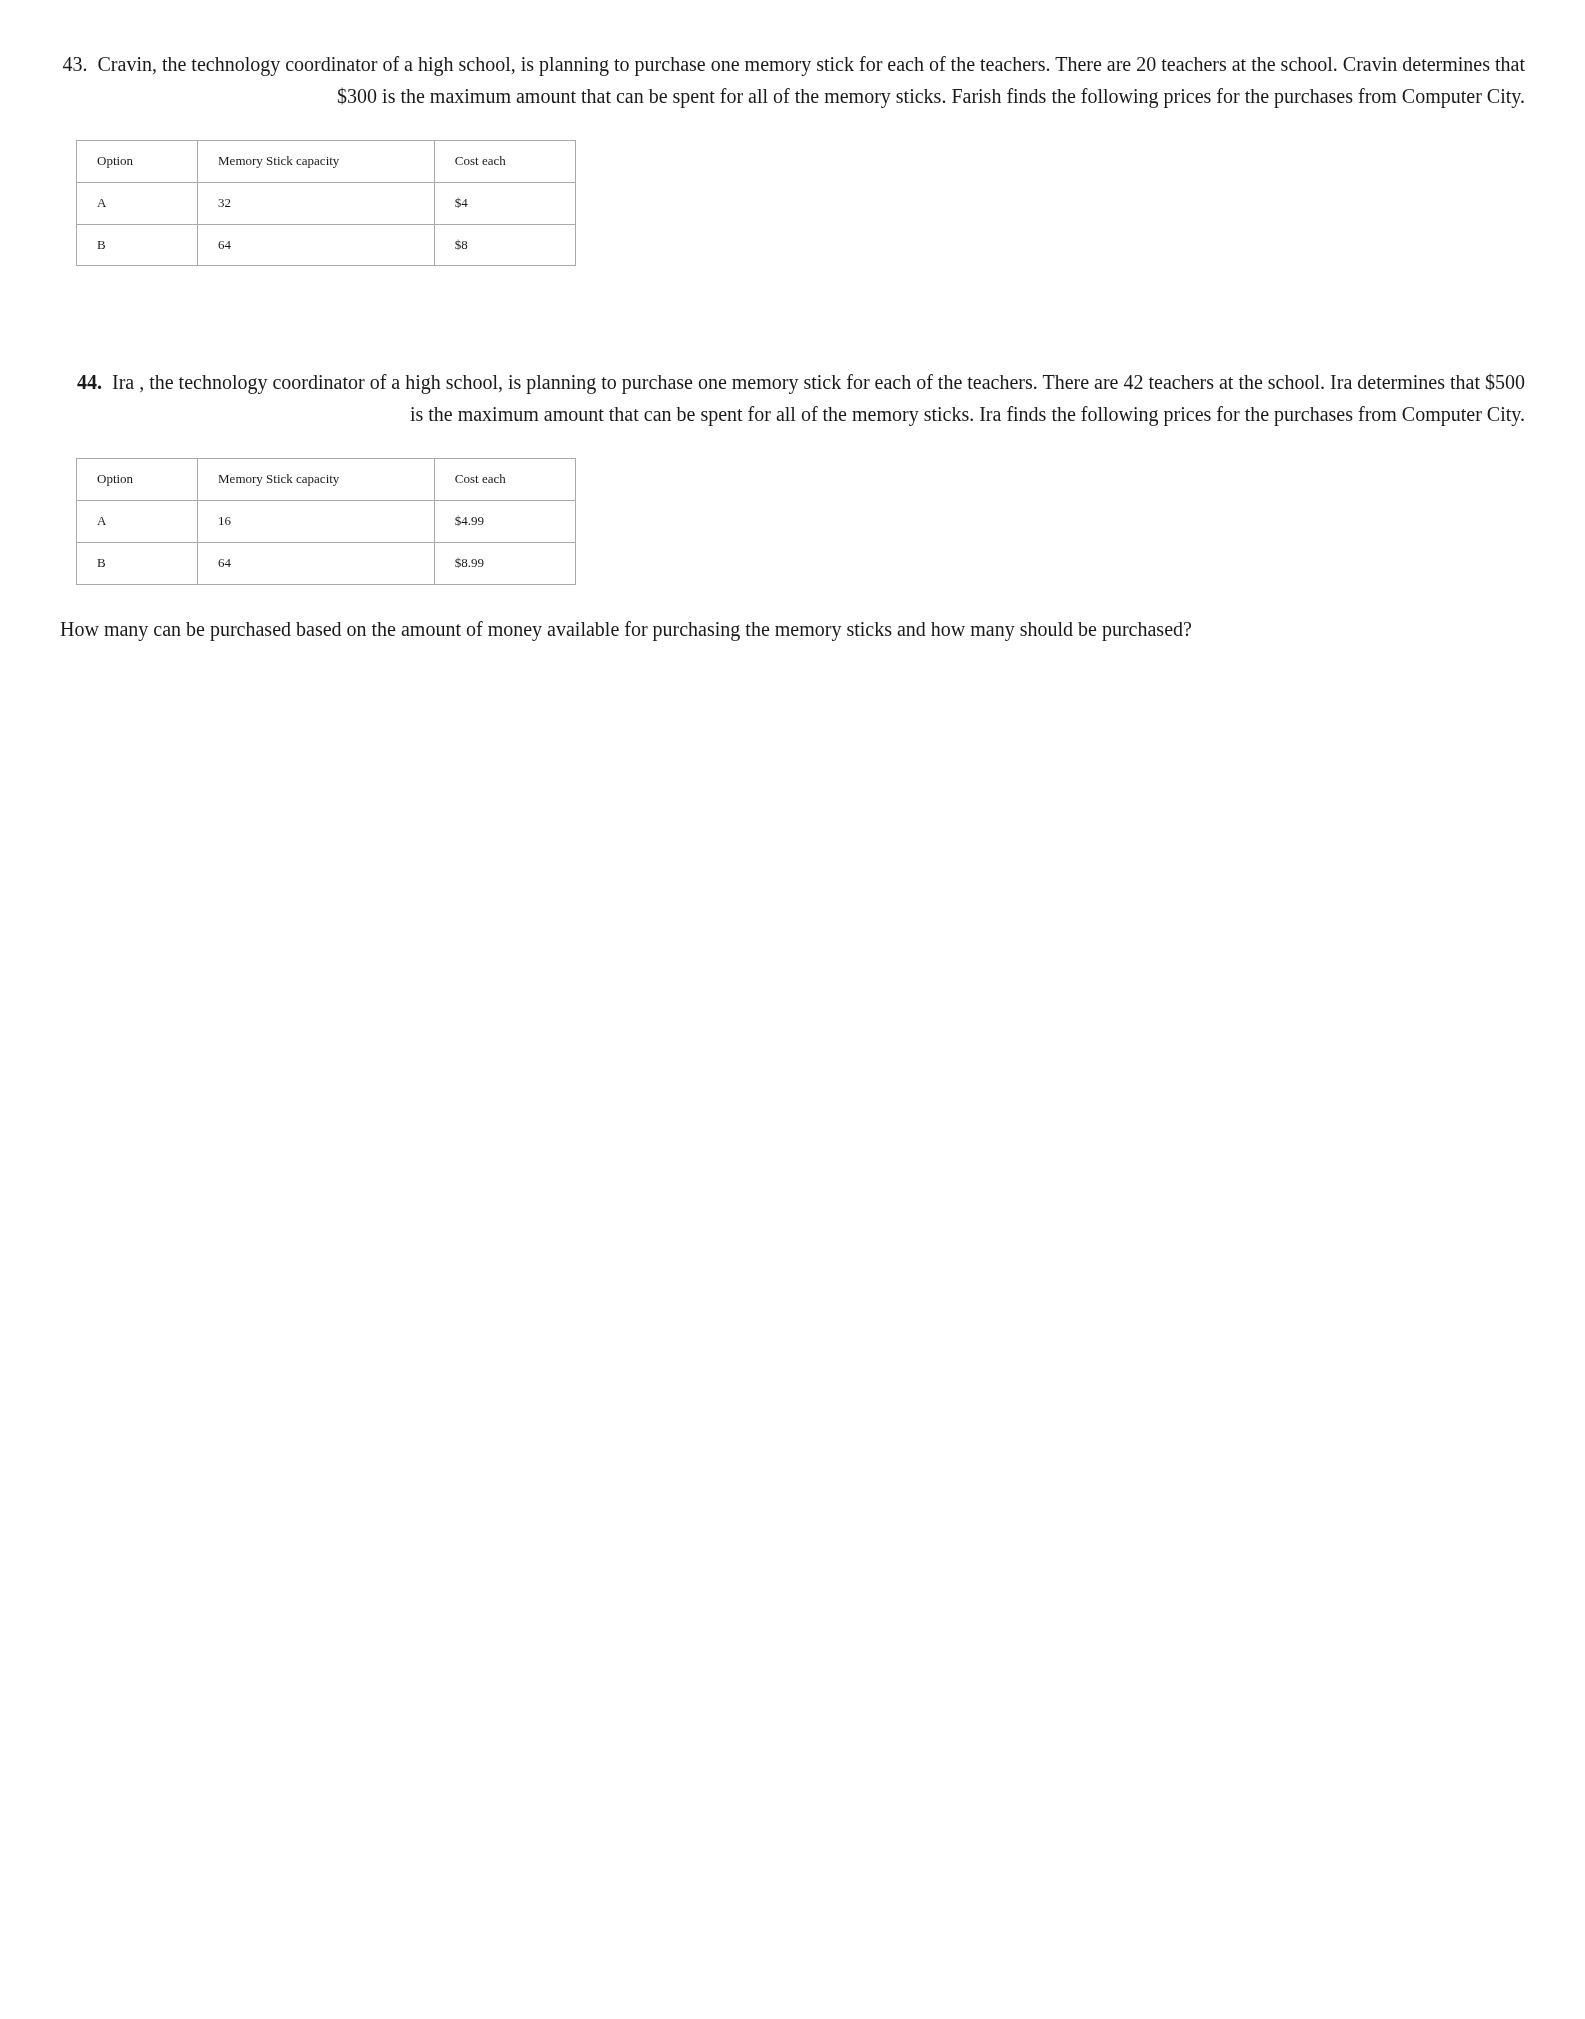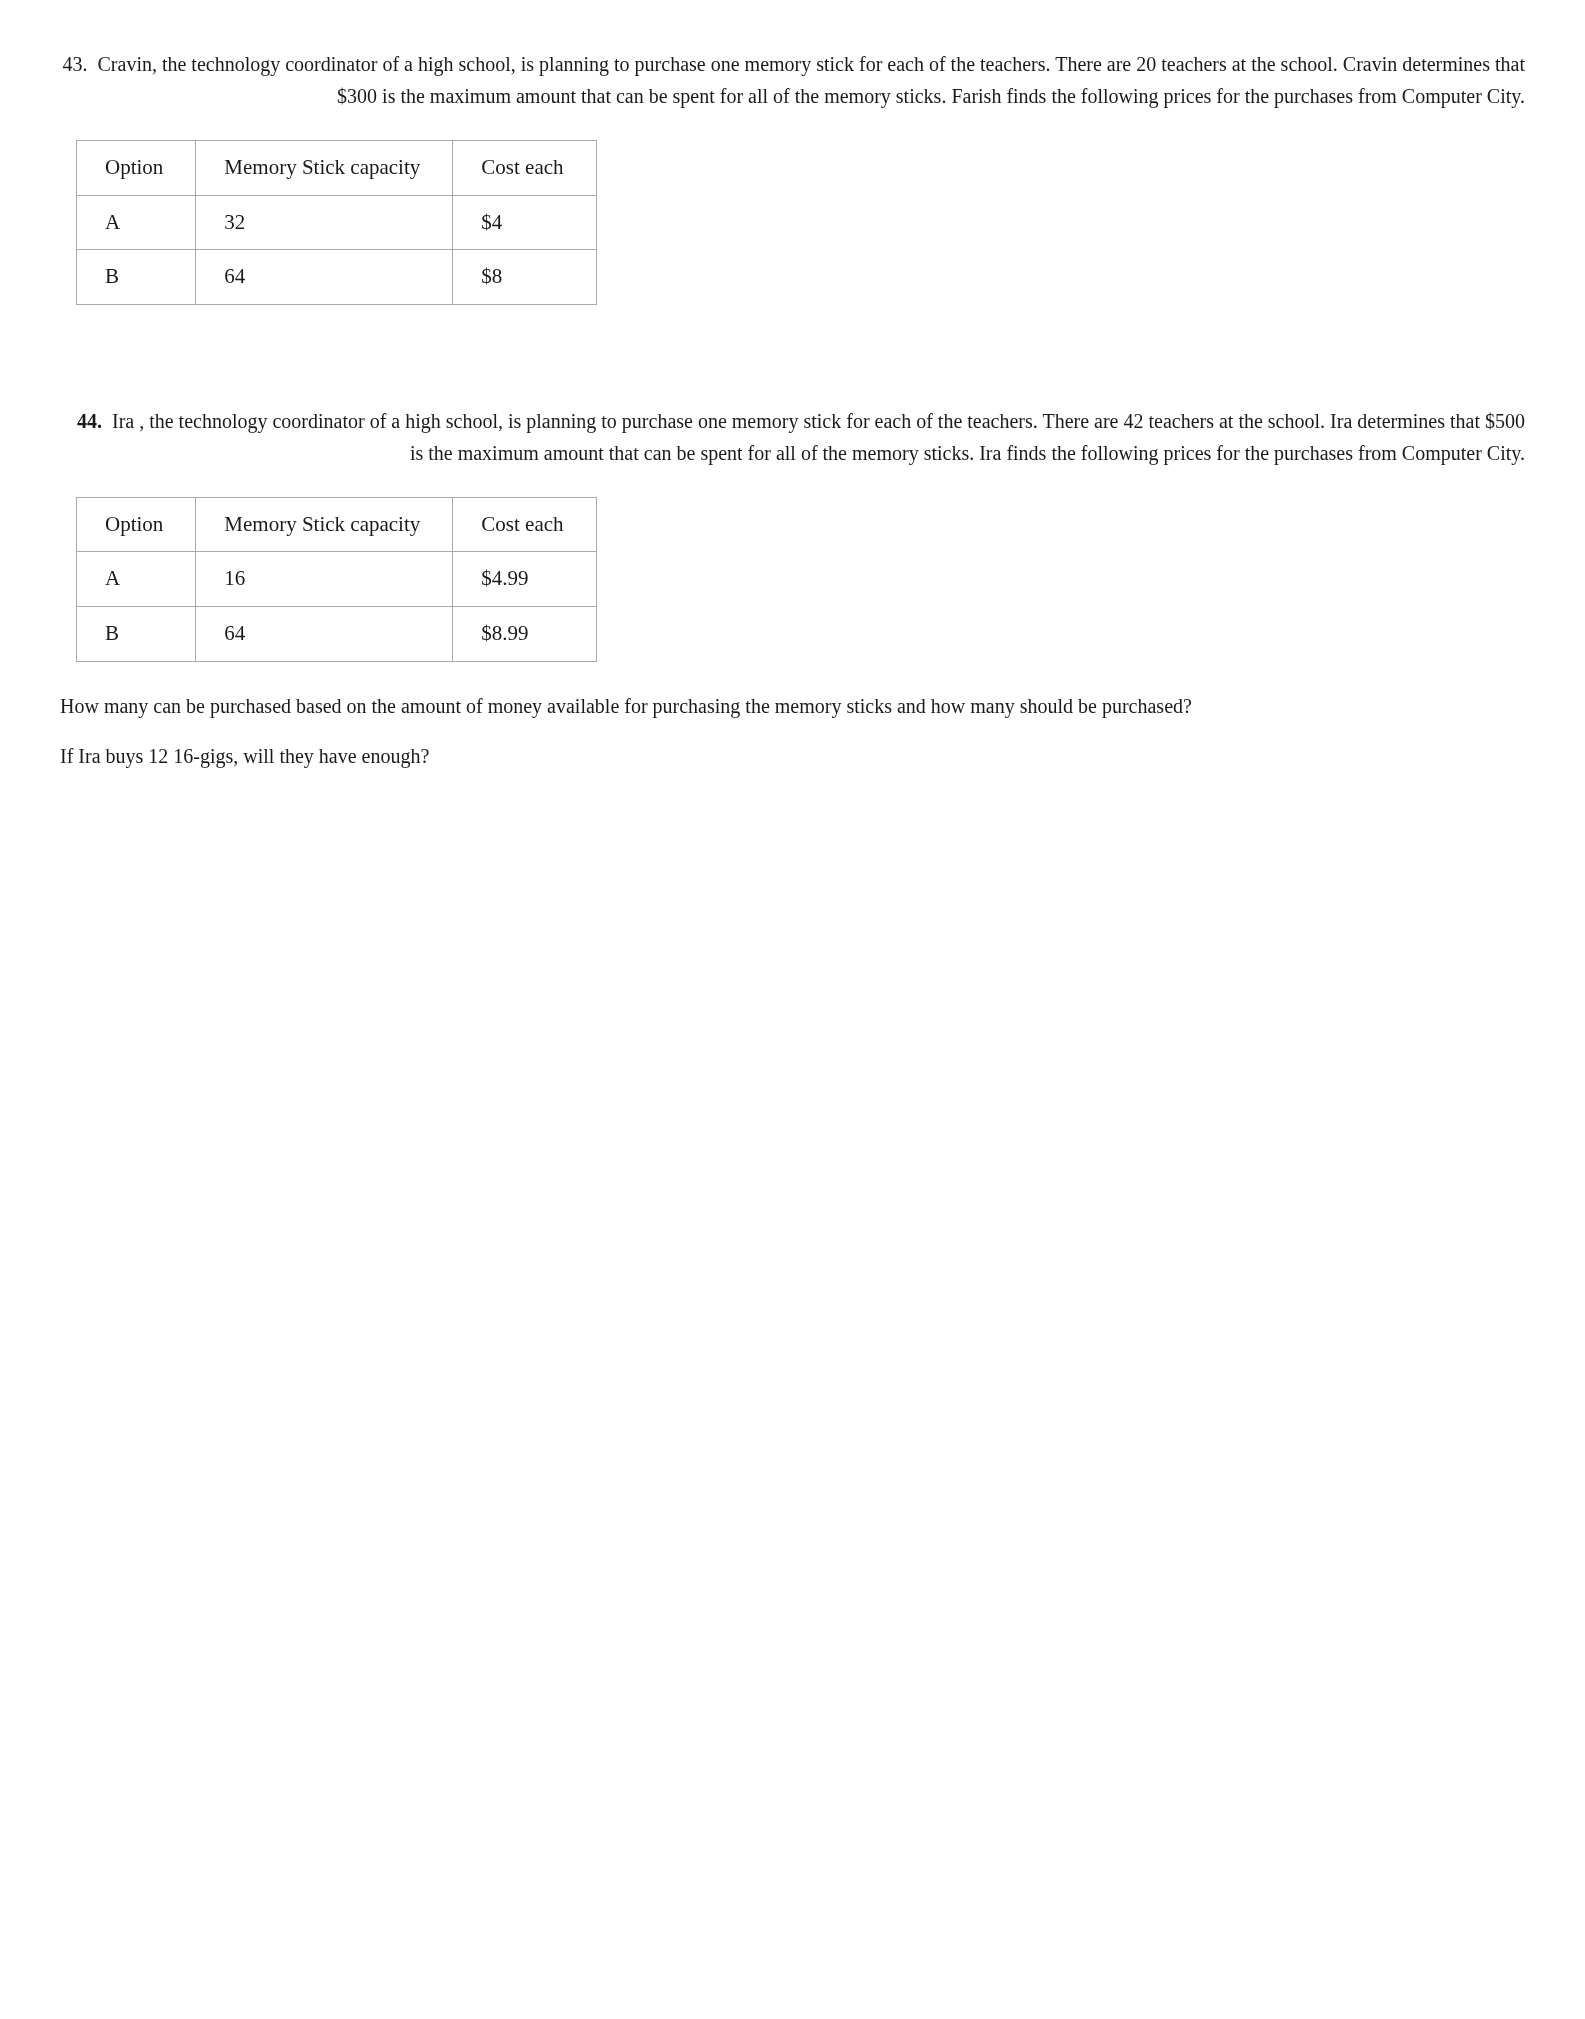--- a/index.html
+++ b/index.html
@@ -32,22 +32,22 @@
     }
 
     table {
       border-collapse: collapse;
       min-width: 500px;
     }
 
     table th,
     table td {
       border: 1px solid #aaaaaa;
-      padding: 10px 32px 10px 28px;
-      font-size: 21px;
+      padding: 10px 32px 10px 20px;
+      font-size: 13px;
       text-align: left;
       background: #ffffff;
     }
 
     table th {
       font-weight: normal;
     }
 
     .follow-up {
       margin-top: 12px;
@@ -123,14 +123,13 @@
         <tr>
           <td>B</td>
           <td>64</td>
           <td>$8.99</td>
         </tr>
       </tbody>
     </table>
   </div>
 
   <p class="follow-up">How many can be purchased based on the amount of money available for purchasing the memory sticks and how many should be purchased?</p>
-  <p class="follow-up" style="margin-top: 18px;">If Ira buys 12 16-gigs, will they have enough?</p>
 </div>
 
 </body></html>

